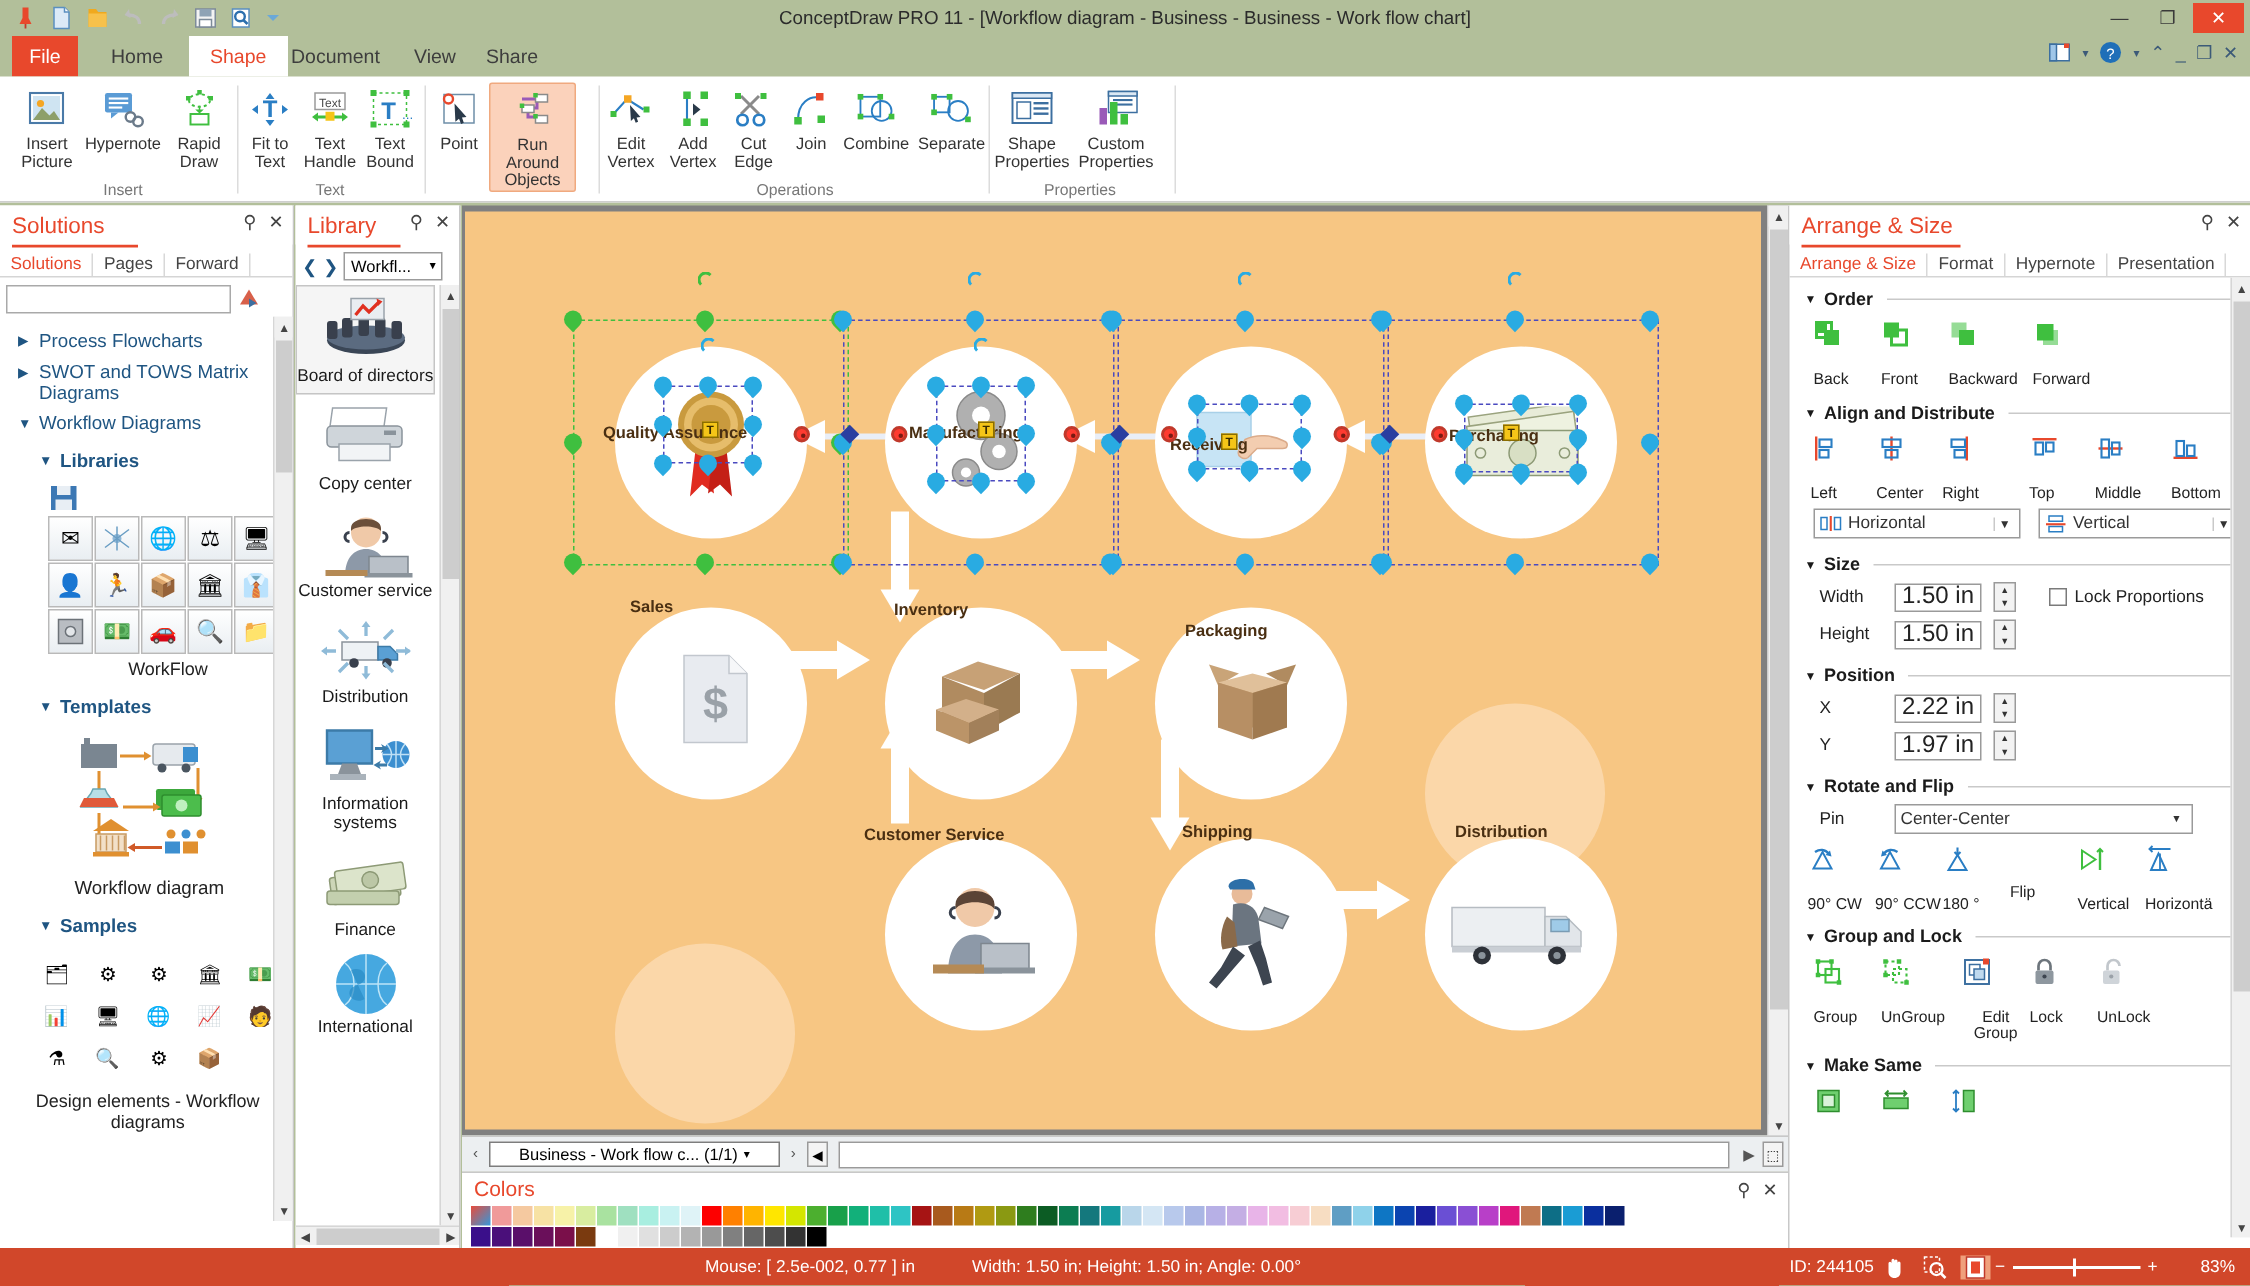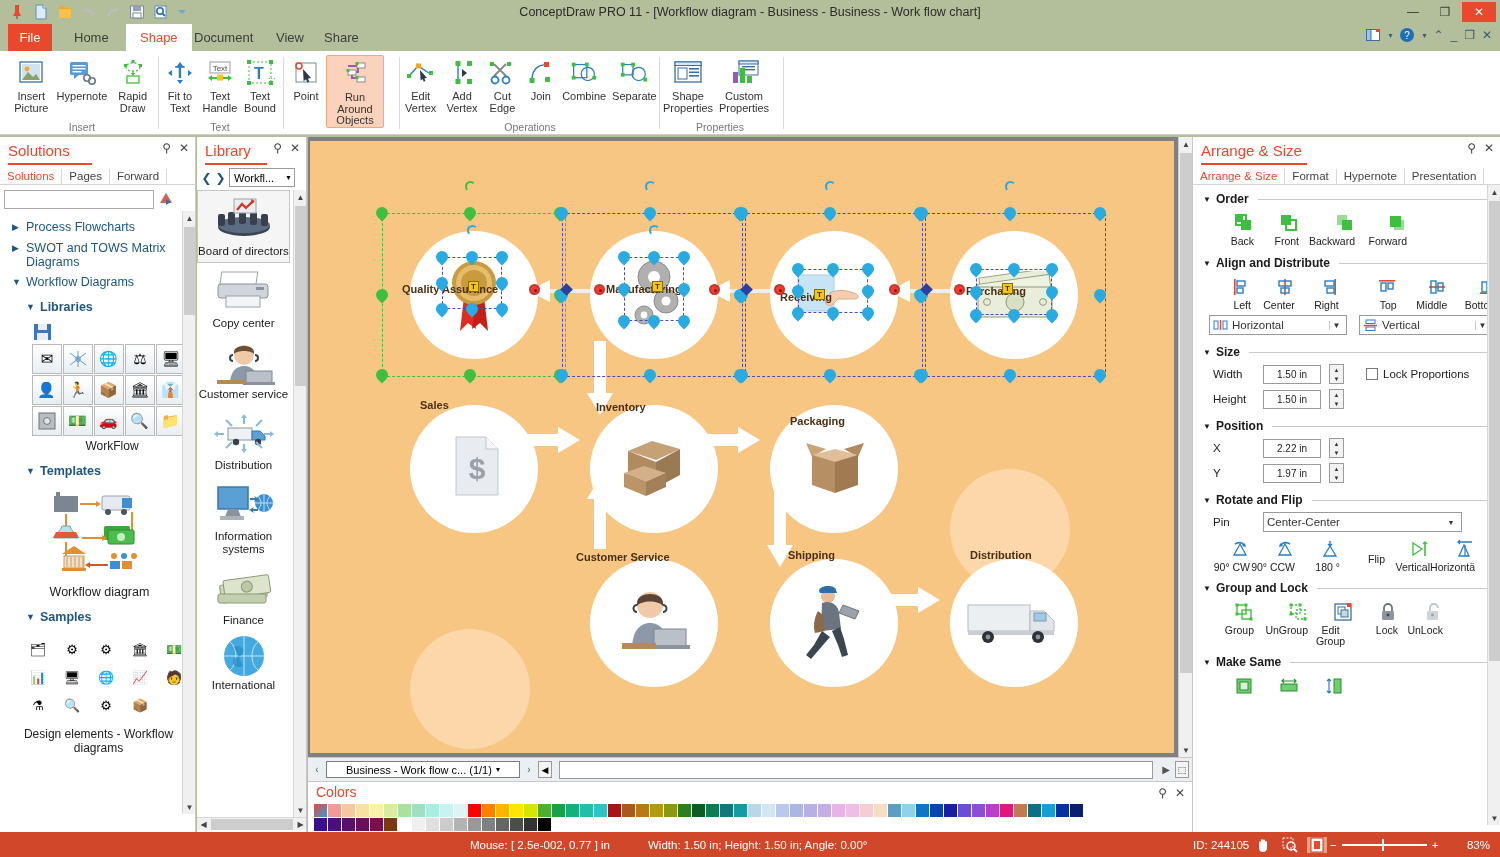--- a/index.html
+++ b/index.html
@@ -135,26 +135,26 @@
   .sw { width:13px; height:13px; }
   .sw.picker { background:linear-gradient(135deg,#e74c3c,#3498db); }
 
   
   #arrange { right:0; top:137px; width:308px; height:695px; background:#fff; border-left:1px solid #c8c8c8; }
   .ar-body { position:relative; height:640px; overflow:hidden; padding:0 2px; }
   .sect { margin-top:5px; }
   .sect-hd { display:flex; align-items:center; gap:5px; font-size:12px; font-weight:bold; color:#1a1a1a; padding:2px 6px 0 8px; }
   .sect-hd .rule { flex:1; height:1px; background:#c9c9c9; margin-left:4px; }
   .icnrow { display:flex; padding:6px 0 2px 10px; }
-  .icncell { width:45px; display:flex; flex-direction:column; align-items:flex-end; }
+  .icncell { width:45px; display:flex; flex-direction:column; align-items:flex-start;gap:12px; }
   .icncell .ic { height:22px; display:flex; align-items:center; justify-content:center; }
   .icncell .tx { font-size:10.5px; color:#222; margin-top:2px; text-align:center; line-height:11px; }
   .fieldrow { display:flex; align-items:center; padding:5px 0 0 18px; gap:8px; font-size:11.5px; color:#222; }
   .fieldrow .flbl { width:42px; }
-  .numbox { width:58px; height:19px; border:1px solid #9a9a9a; background:#fff; font-size:10px;
+  .numbox { width:58px; height:19px; border:1px solid #9a9a9a; background:#fff; font-size:16px;
             display:flex; align-items:center; justify-content:center; }
   .spin { width:15px; height:20px; border:1px solid #9a9a9a; background:#f3f3f3; display:flex; flex-direction:column; }
   .spin span { flex:1; display:flex; align-items:center; justify-content:center; font-size:6px; color:#333; }
   .chkrow { display:flex; align-items:center; gap:5px; font-size:11.5px; color:#222; }
   .chkbox { width:12px; height:12px; border:1px solid #7a7a7a; background:#fff; }
   .combo2 { height:20px; border:1px solid #9a9a9a; background:#fff; font-size:11.5px; display:flex;
             align-items:center; padding:0 3px; gap:4px; }
   .combo2 .cv { flex:1; color:#333; }
   .combo2 .ca { border-left:1px solid #c9c9c9; width:14px; text-align:center; font-size:8px; color:#333; }
   svg { display:block; }

